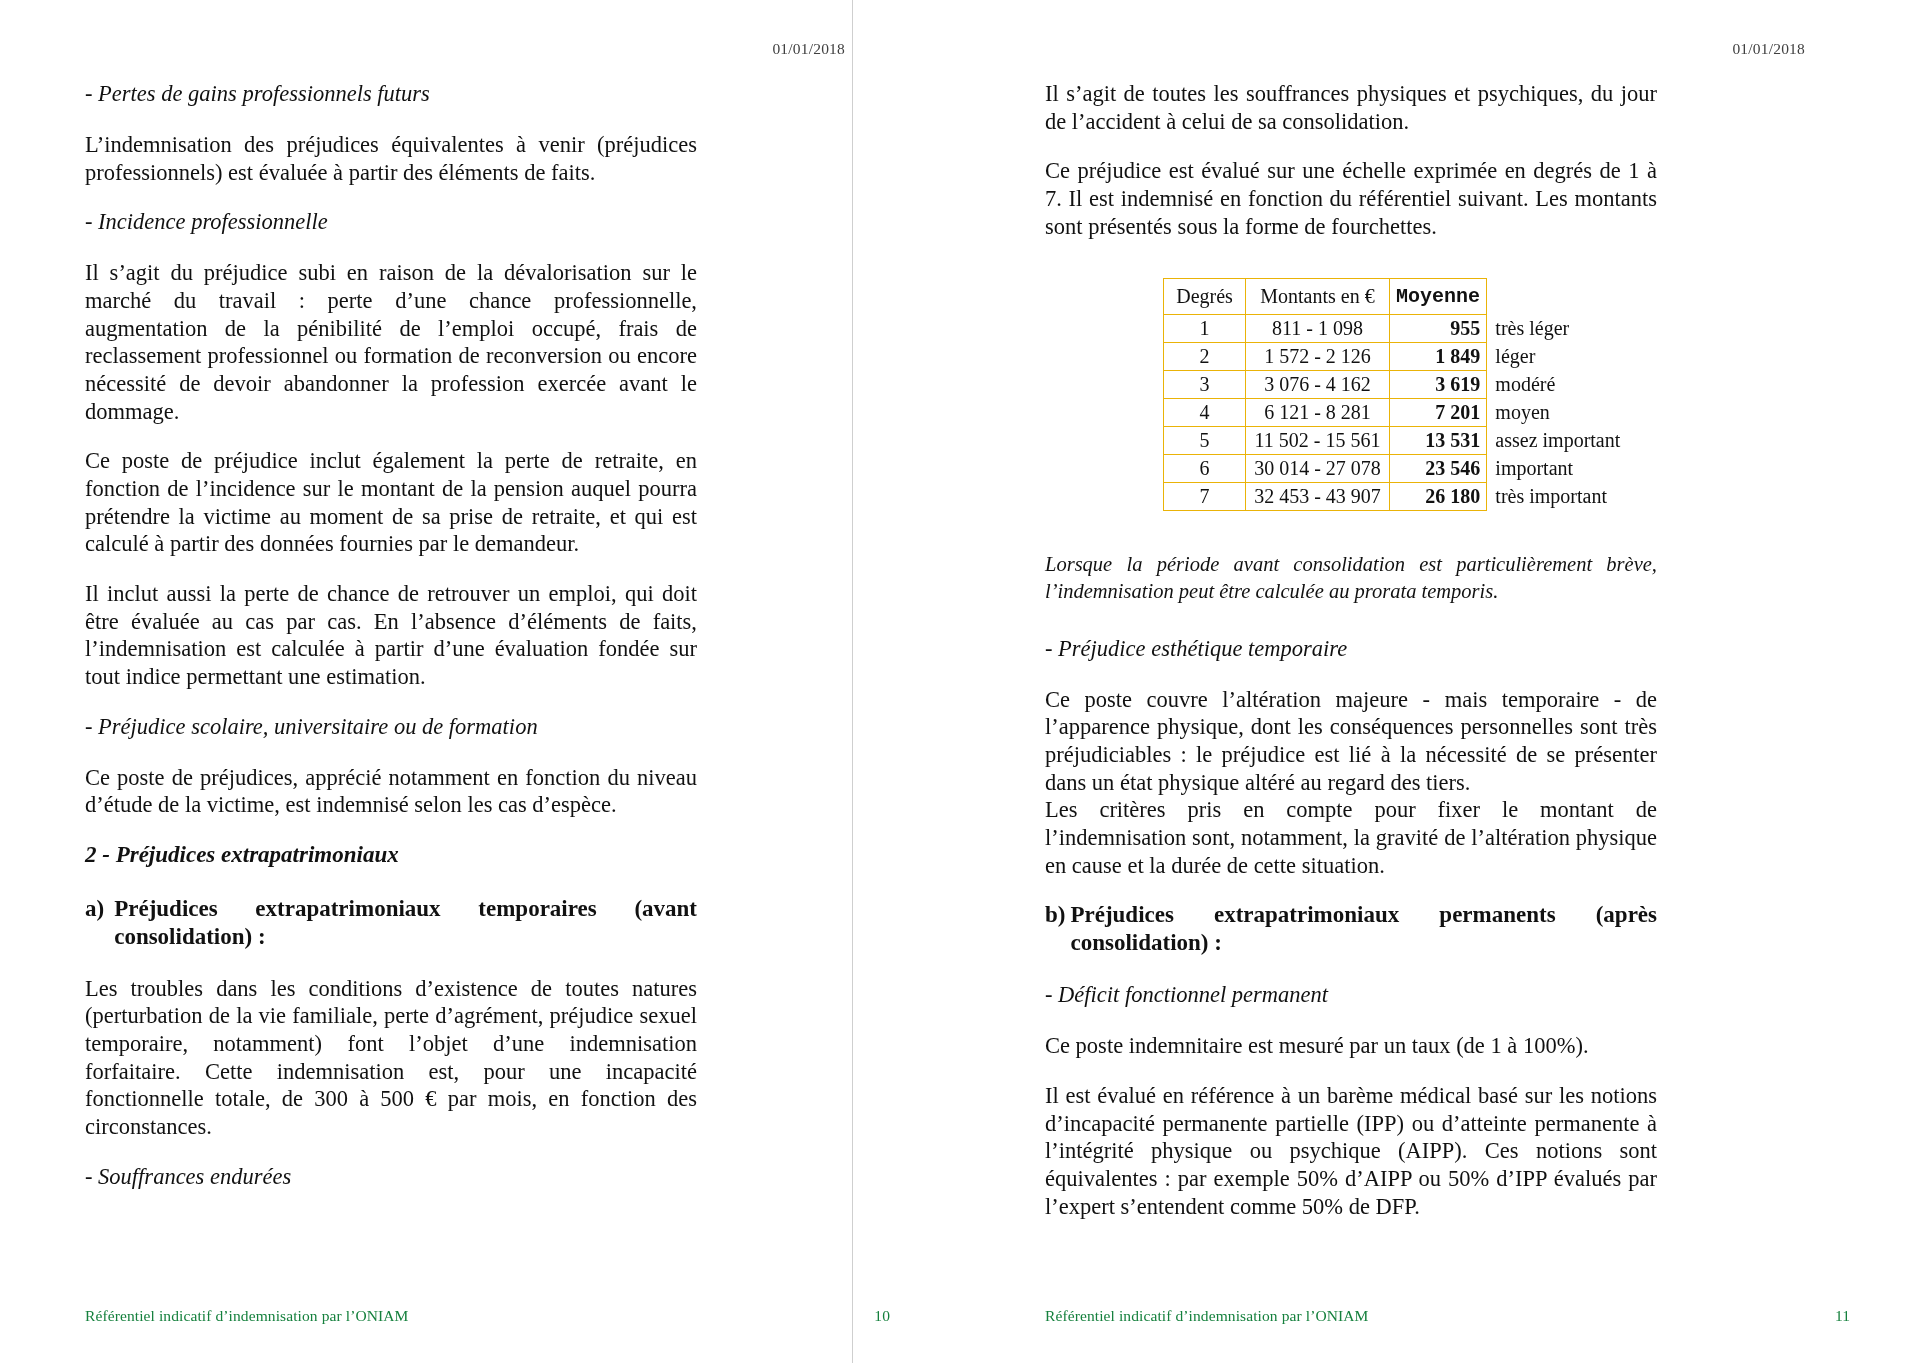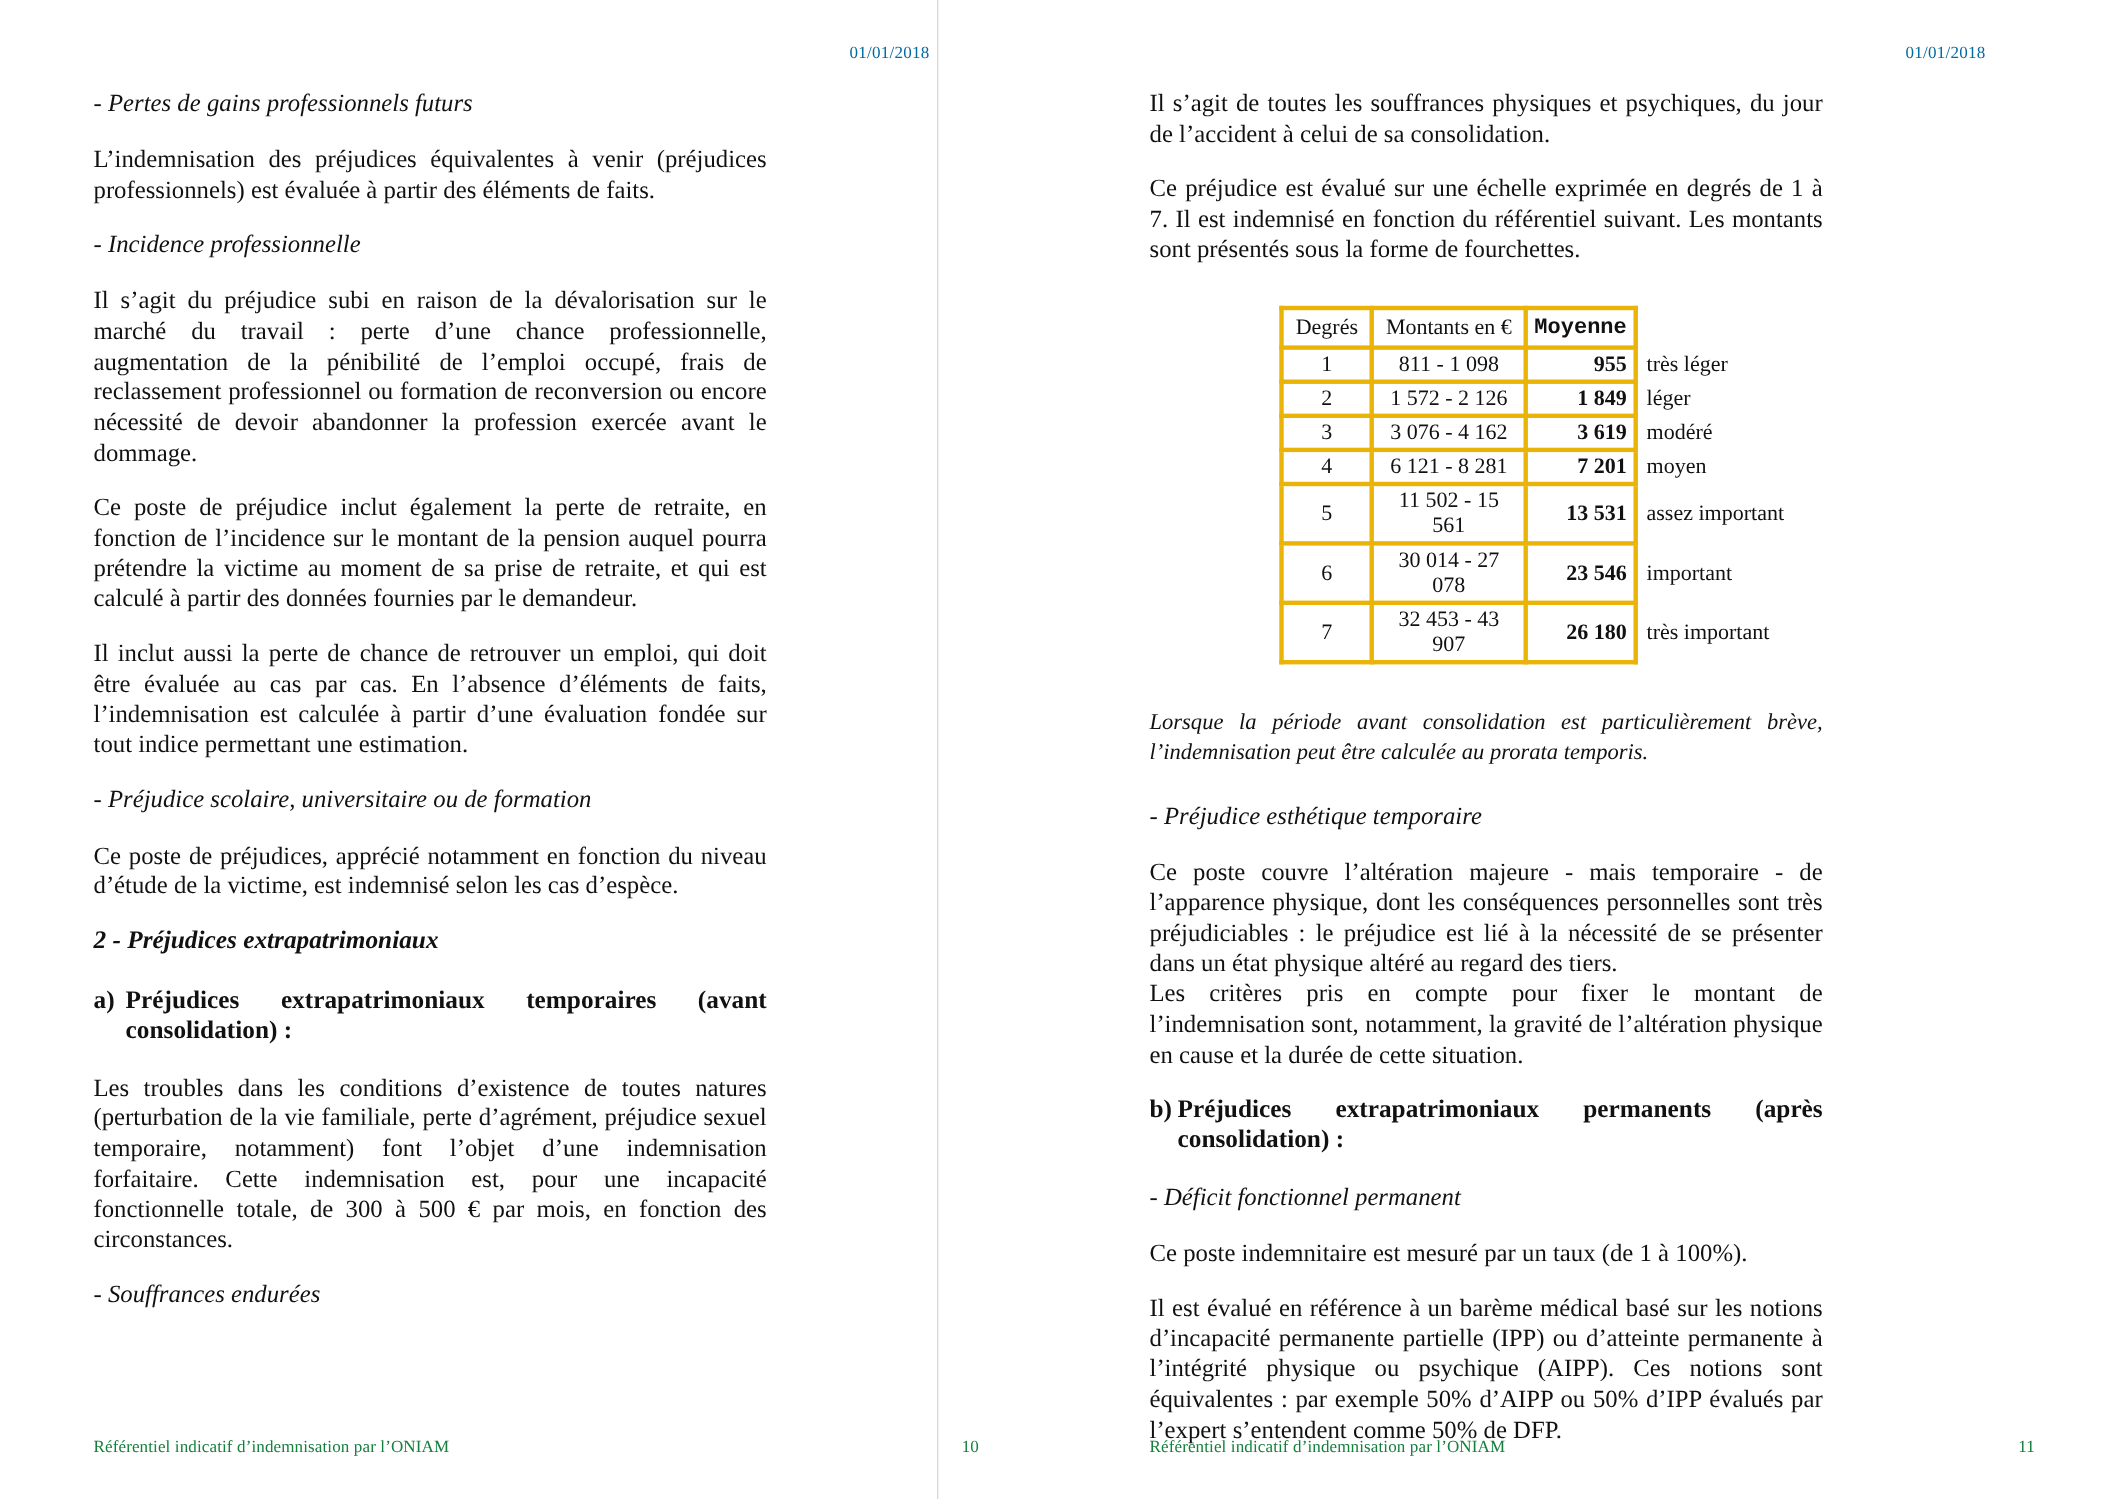--- a/index.html
+++ b/index.html
@@ -37,21 +37,21 @@
     top: 0;
     width: 1px;
     height: 1363px;
     background: #cfcfcf;
   }
   .page-header {
     height: 30px;
     text-align: right;
     font-size: 15.5px;
     letter-spacing: .2px;
-    color: #0369a1;
+    color: #404040;
     padding-right: 45px;
     margin-bottom: 10px;
   }
   .body-col {
     width: 612px;
   }
   .page.right .body-col { width: 612px; }
 
   p.para {
     margin: 0 0 22px 0;
@@ -121,21 +121,21 @@
     display: flex;
     justify-content: flex-start;
     padding-left: 118px;
   }
   table.degres {
     border-collapse: collapse;
     font-size: 20px;
     table-layout: fixed;
   }
   table.degres td, table.degres th {
-    border: 4px solid #eab308;
+    border: 1px solid #eab308;
     padding: 2px 6px;
     font-weight: normal;
     height: 28px;
     box-sizing: border-box;
   }
   table.degres th.c-deg, table.degres td.c-deg {
     width: 95px;
     text-align: center;
   }
   table.degres th.c-mont, table.degres td.c-mont {

